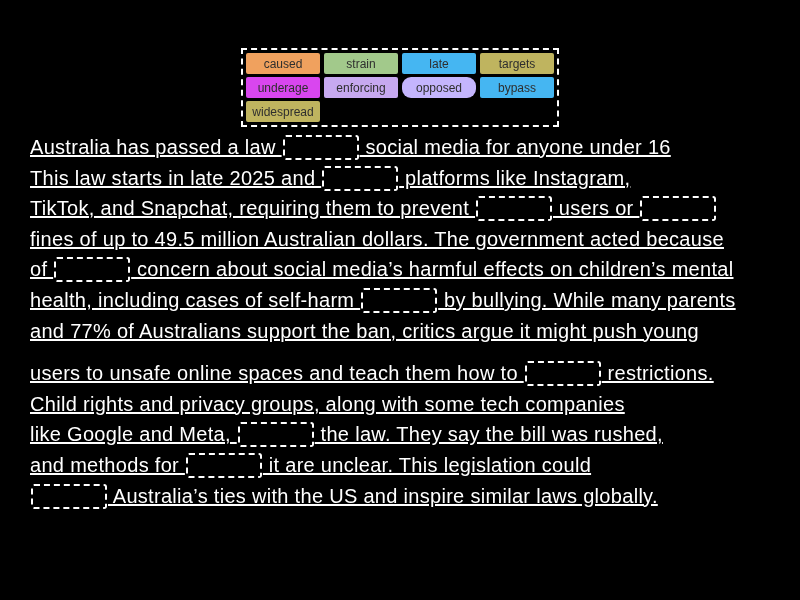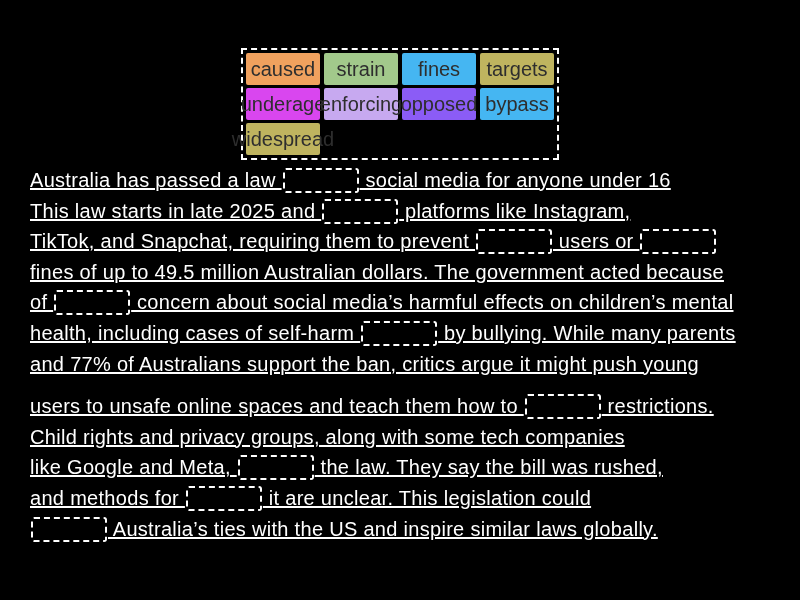--- a/index.html
+++ b/index.html
@@ -17,26 +17,26 @@
   .word-bank {
     width: fit-content;
     margin: 48px auto 0 auto;
     border: 2px dashed #ffffff;
     padding: 3px;
     display: grid;
     grid-template-columns: repeat(4, 74px);
     gap: 3px 4px;
   }
   .tile {
-    height: 32px;
+    height: 21px;
     display: flex;
     align-items: center;
     justify-content: center;
     border-radius: 2px;
-    font-size: 20px;
+    font-size: 12px;
     color: #2e2e2e;
     cursor: pointer;
     user-select: none;
     white-space: nowrap;
   }
   
   .passage {
     margin: 5px 0 0 30px;
     color: #ffffff;
     font-size: 20px;
@@ -63,25 +63,25 @@
     background: transparent;
   }
 </style>
 </head>
 <body>
 
 <div class="stage">
   <div class="word-bank">
       <div class="tile" style="background: rgb(240, 161, 94);">caused</div>
       <div class="tile" style="background: rgb(162, 201, 139);">strain</div>
-      <div class="tile" style="background: rgb(69, 182, 242);">fines</div>
+      <div class="tile" style="background: rgb(69, 182, 242);">late</div>
       <div class="tile" style="background: rgb(191, 180, 95);">targets</div>
       <div class="tile" style="background: #d946ef;">underage</div>
       <div class="tile" style="background: rgb(199, 169, 240);">enforcing</div>
-      <div class="tile" style="background: #8b5cf6;">opposed</div>
+      <div class="tile" style="background: #c4b5fd; border-radius: 9px;">opposed</div>
       <div class="tile" style="background: rgb(69, 182, 242);">bypass</div>
       <div class="tile" style="background: rgb(191, 180, 95);">widespread</div>
     </div>
   <div class="passage">
       <div class="line"><span>Australia has passed a law </span><span class="blank"></span><span> social media for anyone under 16</span></div>
       <div class="line"><span>This law starts in late 2025 and </span><span class="blank"></span><span> platforms like Instagram,</span></div>
       <div class="line"><span>TikTok, and Snapchat, requiring them to prevent </span><span class="blank"></span><span> users or </span><span class="blank"></span></div>
       <div class="line"><span>fines of up to 49.5 million Australian dollars. The government acted because</span></div>
       <div class="line"><span>of </span><span class="blank"></span><span> concern about social media’s harmful effects on children’s mental</span></div>
       <div class="line"><span>health, including cases of self-harm </span><span class="blank"></span><span> by bullying. While many parents</span></div>

